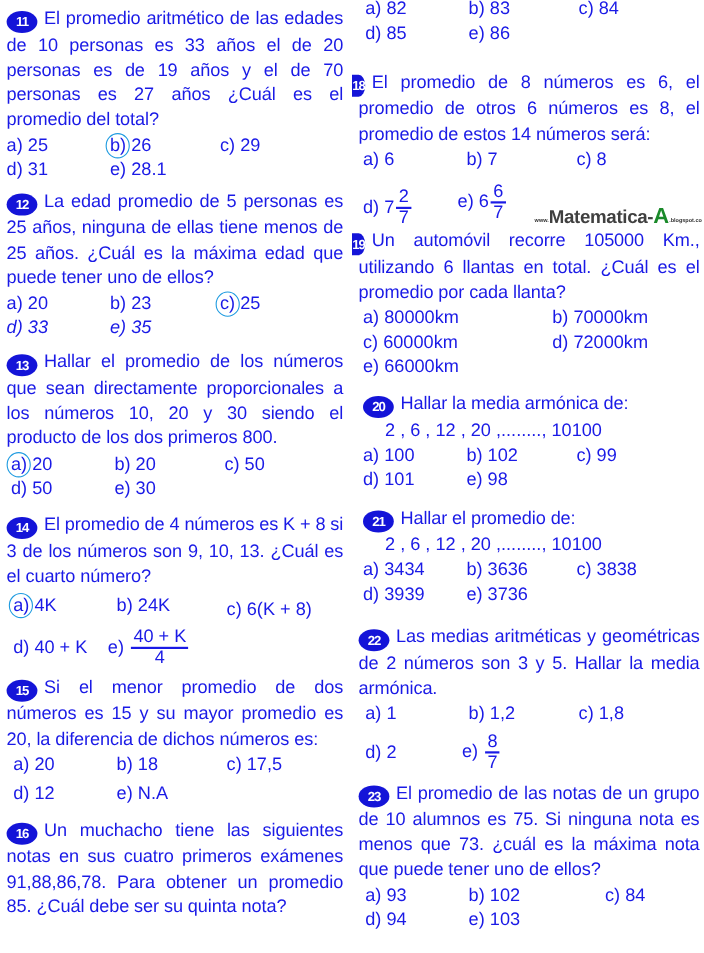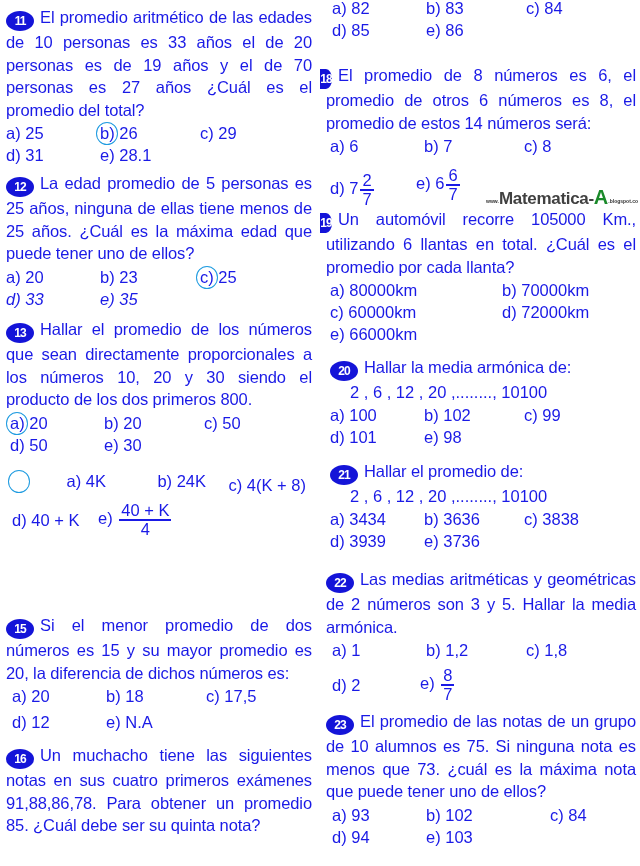--- a/index.html
+++ b/index.html
@@ -75,24 +75,25 @@
     <div class="opts g3" style="padding-left:4px;">
       <span class="opt circled"><span>a)</span> <span>20</span></span>
       <span class="opt"><span>b)</span> <span>20</span></span>
       <span class="opt"><span>c)</span> <span>50</span></span>
       <span class="opt"><span>d)</span> <span>50</span></span>
       <span class="opt"><span>e)</span> <span>30</span></span>
     </div>
   </div>
 
   <div class="problem" style="top:466px;">
-    <div class="opts g3" style="padding-left:6px; margin-top:4px;text-align:right;">
+    <p class="stem"><span class="badge">14</span><span>El promedio de 4 números es K + 8 si 3 de los números son 9, 10, 13. ¿Cuál es el cuarto número?</span></p>
+    <div class="opts g3" style="padding-left:6px; margin-top:4px;">
       <span class="opt circled"><span>a)</span> <span>4K</span></span>
       <span class="opt"><span>b)</span> <span>24K</span></span>
-      <span class="opt" style="padding-top:4px;"><span>c)</span> <span>4(K + 8)</span></span>
+      <span class="opt" style="padding-top:4px;"><span>c)</span> <span>6(K + 8)</span></span>
     </div>
     <div style="display:flex; align-items:center; padding-left:6px; margin-top:6px; font-size:16.5px;">
       <span class="opt" style="width:86px;"><span>d)</span> <span>40 + K</span></span>
       <span class="opt"><span>e)</span>
         <span class="frac">
             <span class="num">40 + K</span>
             <span class="den">4</span>
           </span>
       </span>
     </div>

